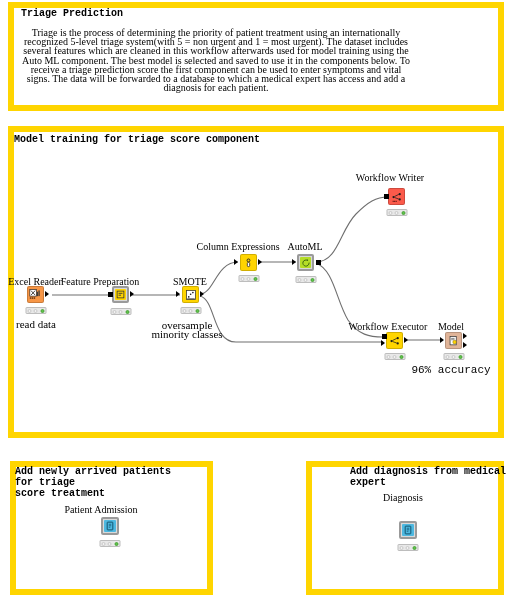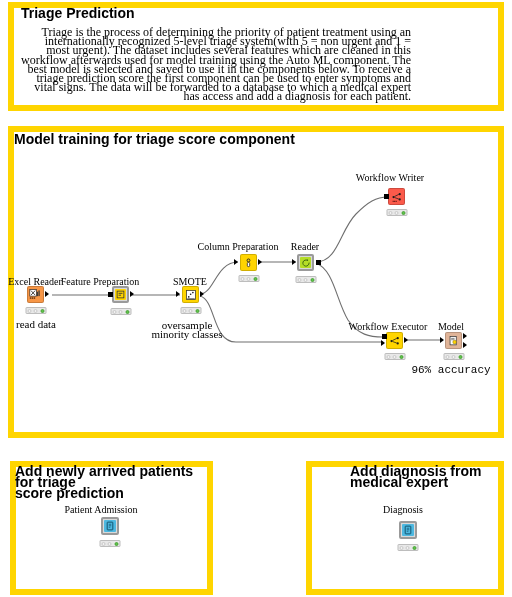--- a/index.html
+++ b/index.html
@@ -11,34 +11,34 @@
     position:relative;
   }
   .panel{
     position:absolute;
     background:#ffffff;
     border:6px solid #ffd500;
     box-sizing:border-box;
   }
   .panel-title{
     position:absolute;
-    font-family:Liberation Sans, sans-serif;
+    font-family:Liberation Mono, monospace;
     font-weight:bold;
-    font-size:14px;
+    font-size:10px;
     color:#000;
     line-height:11px;
     white-space:pre-line;
   }
   .panel-body{
     position:absolute;
     font-family:"Liberation Serif", serif;
-    font-size:12px;
+    font-size:10px;
     line-height:9.2px;
     color:#000;
-    text-align:right;
+    text-align:center;
   }
 
   
   #wf-canvas{position:absolute;left:0;top:0;width:100%;height:100%;}
   .node{position:absolute;}
   .node-label{
     position:absolute;
     font-family:"Liberation Serif", serif;
     font-weight:normal;
     font-size:10px;
@@ -203,40 +203,40 @@
   <div class="status" style="left:191px;top:307px;">
       <i></i>
       <i></i>
       <i class="green"></i>
     </div>
   <div class="node-sub" style="left:187px;top:321px;width:90px;">oversample
 minority classes</div>
 </div>
 
 <div class="node">
-  <div class="node-label" style="left:238px;top:241px;">Column Preparation</div>
+  <div class="node-label" style="left:238px;top:241px;">Column Expressions</div>
   <div class="nbox plain" style="left:240px;top:254px;background:#ffd500;">
     <div class="inner">
       <svg class="glyph" width="11" height="12" viewBox="0 0 16 16">
         <circle cx="8" cy="4.2" r="2.1" fill="none" stroke="#2b2b2b" stroke-width="1.4"></circle>
         <rect x="6.3" y="7.2" width="3.4" height="6" rx="1.4" fill="#ffffff" stroke="#2b2b2b" stroke-width="1.2"></rect>
       </svg>
     </div>
   </div>
   <div class="port in" style="left:234px;top:259px;"></div>
   <div class="port out" style="left:258px;top:259px;"></div>
   <div class="status" style="left:249px;top:275px;">
       <i></i>
       <i></i>
       <i class="green"></i>
     </div>
 </div>
 
 <div class="node">
-  <div class="node-label" style="left:305px;top:241px;">Reader</div>
+  <div class="node-label" style="left:305px;top:241px;">AutoML</div>
   <div class="nbox component" style="left:297px;top:254px;">
     <div class="inner" style="background:#b5dd28;">
       <svg class="glyph" width="10" height="10" viewBox="0 0 16 16">
         <path d="M13 8 A5 5 0 1 1 10.5 3.7" fill="none" stroke="#3f6a10" stroke-width="1.6" stroke-linecap="round"></path>
         <path d="M10.2 1.6 L11.6 4.2 L8.8 4.4 Z" fill="#3f6a10"></path>
       </svg>
     </div>
   </div>
   <div class="port in" style="left:292px;top:259px;"></div>
   <div class="port out sq" style="left:316px;top:260px;"></div>
@@ -310,21 +310,21 @@
       <i></i>
       <i></i>
       <i class="green"></i>
     </div>
   <div class="node-sub" style="left:451px;top:366px;width:90px;font-family:Liberation Mono, monospace;">96% accuracy</div>
 </div>
 
 <div class="panel" style="left:10px;top:461px;width:203px;height:134px;">
 </div>
 <div class="panel-title" style="left:15px;top:466px;width:180px;">Add newly arrived patients for triage
-score prediction</div>
+score treatment</div>
 
 <div class="node">
   <div class="node-label" style="left:101px;top:504px;text-align:center;">Patient Admission</div>
   <div class="nbox component" style="left:101px;top:517px;width:18px;height:18px;">
     <div class="inner" style="background:#4db8e0;">
       <svg class="glyph" width="10" height="10" viewBox="0 0 16 16">
         <rect x="3.5" y="1.8" width="9" height="12.4" rx="1" fill="none" stroke="#0f4d66" stroke-width="1.5"></rect>
         <path d="M6 5.2 L10 5.2 M6 7.6 L10 7.6 M6 10 L8.6 10" stroke="#0f4d66" stroke-width="1.1"></path>
       </svg>
     </div>
@@ -334,21 +334,21 @@
       <i></i>
       <i class="green"></i>
     </div>
 </div>
 
 <div class="panel" style="left:306px;top:461px;width:198px;height:134px;">
 </div>
 <div class="panel-title" style="left:312px;top:466px;width:185px;padding-left:38px;">Add diagnosis from medical expert</div>
 
 <div class="node">
-  <div class="node-label" style="left:403px;top:504px;">Diagnosis</div>
+  <div class="node-label" style="left:403px;top:492px;">Diagnosis</div>
   <div class="nbox component" style="left:399px;top:521px;width:18px;height:18px;">
     <div class="inner" style="background:#4db8e0;">
       <svg class="glyph" width="10" height="10" viewBox="0 0 16 16">
         <rect x="3.5" y="1.8" width="9" height="12.4" rx="1" fill="none" stroke="#0f4d66" stroke-width="1.5"></rect>
         <path d="M6 5.2 L10 5.2 M6 7.6 L10 7.6 M6 10 L8.6 10" stroke="#0f4d66" stroke-width="1.1"></path>
       </svg>
     </div>
   </div>
   <div class="status" style="left:408px;top:544px;">
       <i></i>

